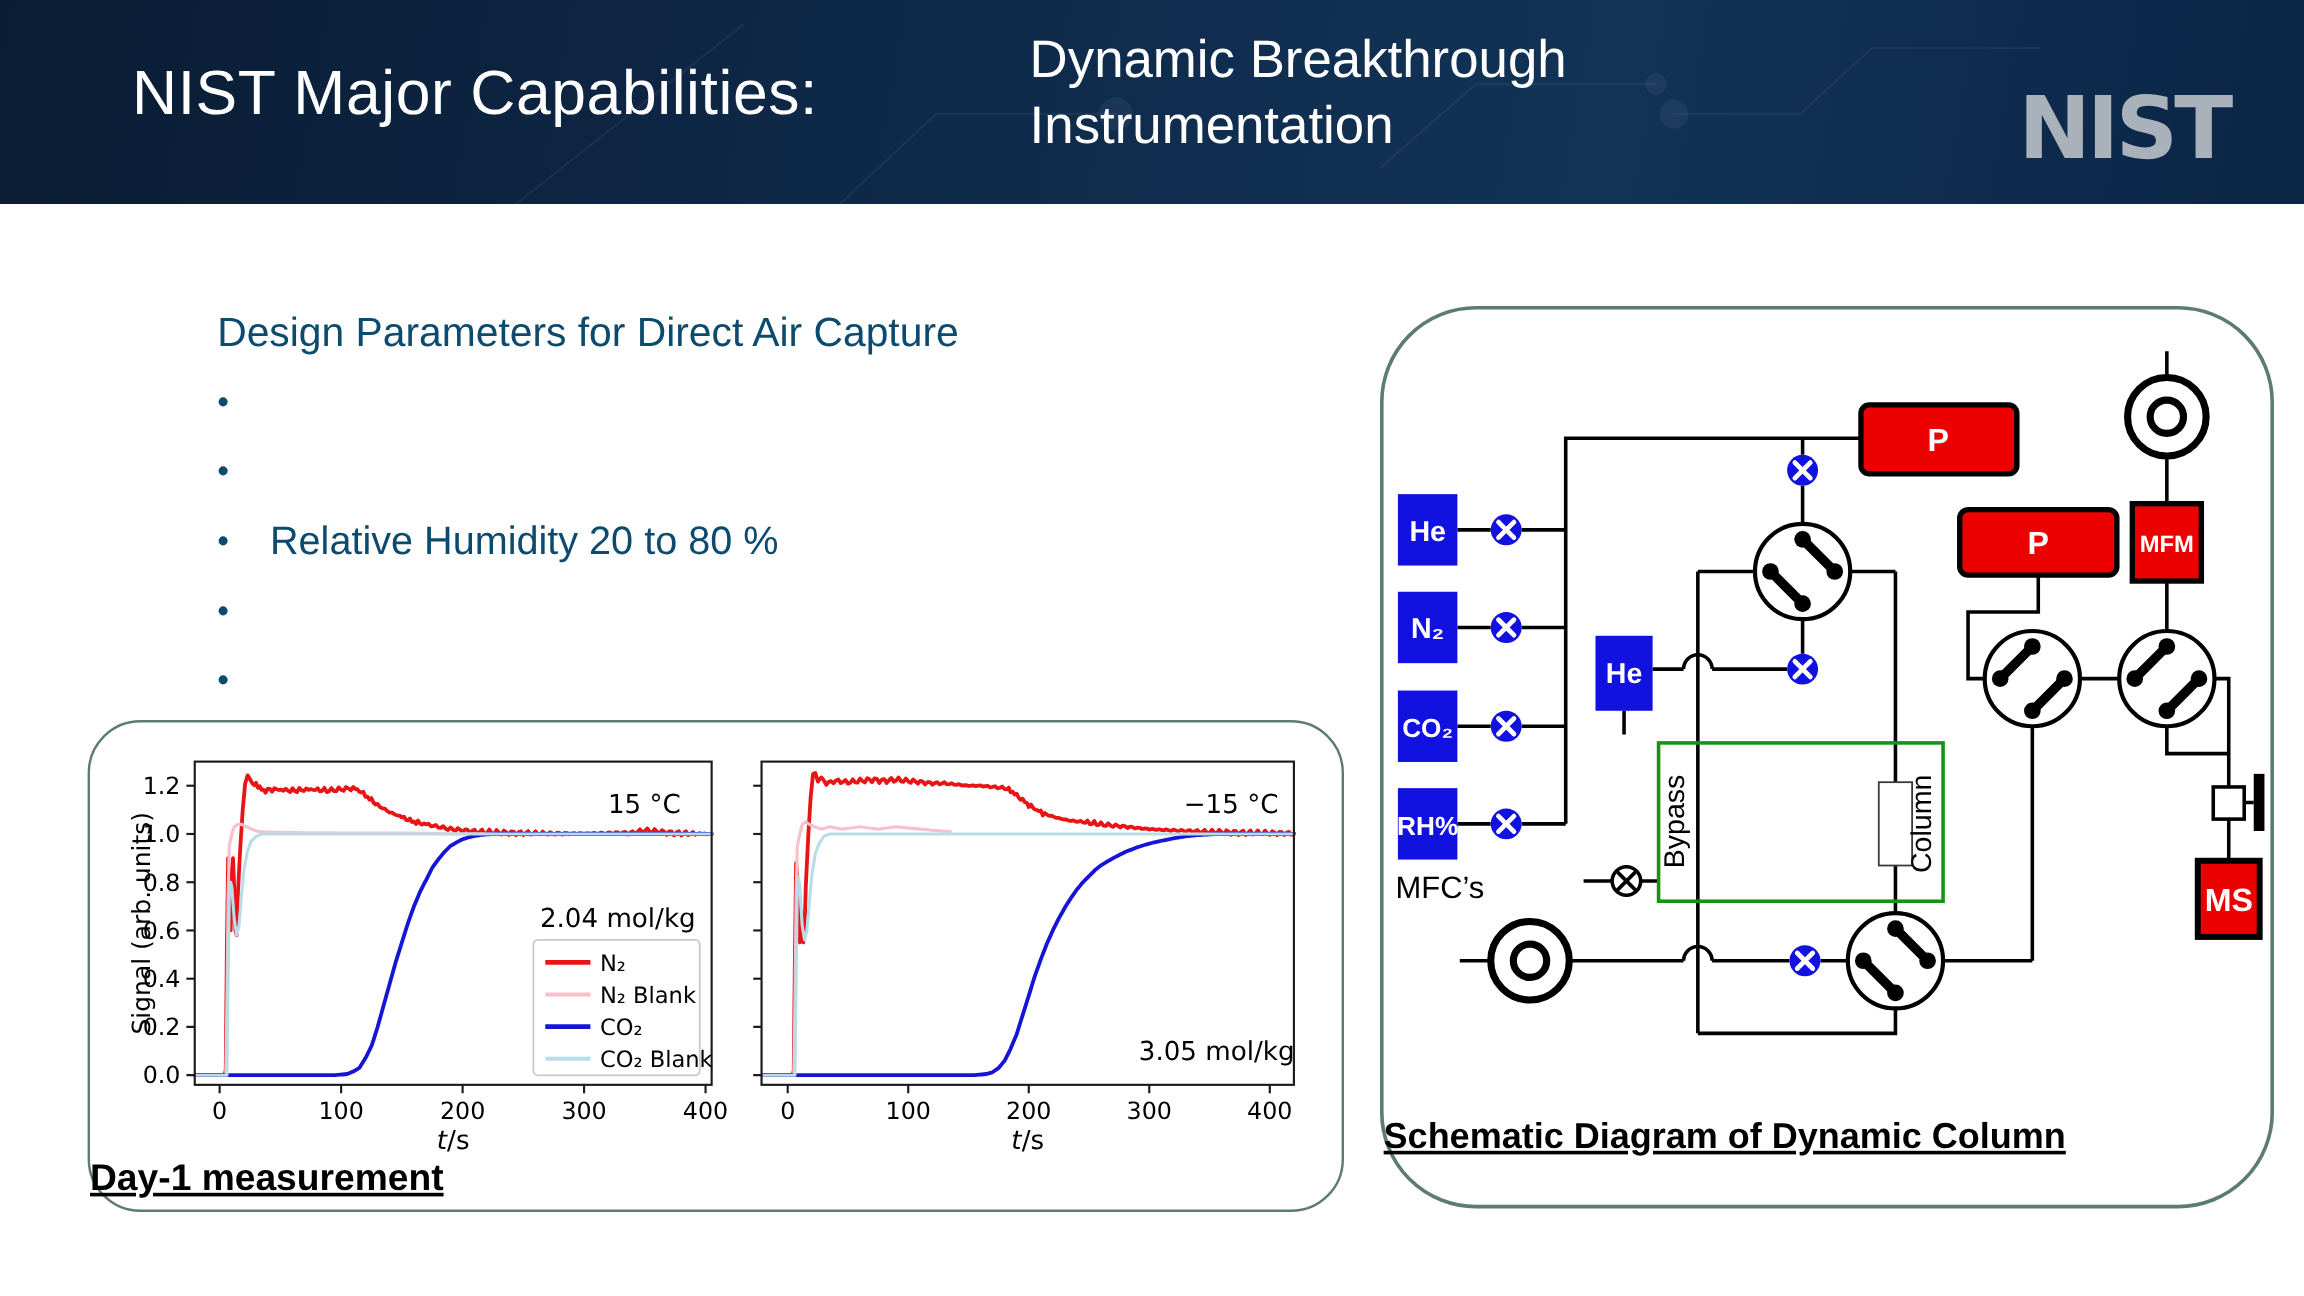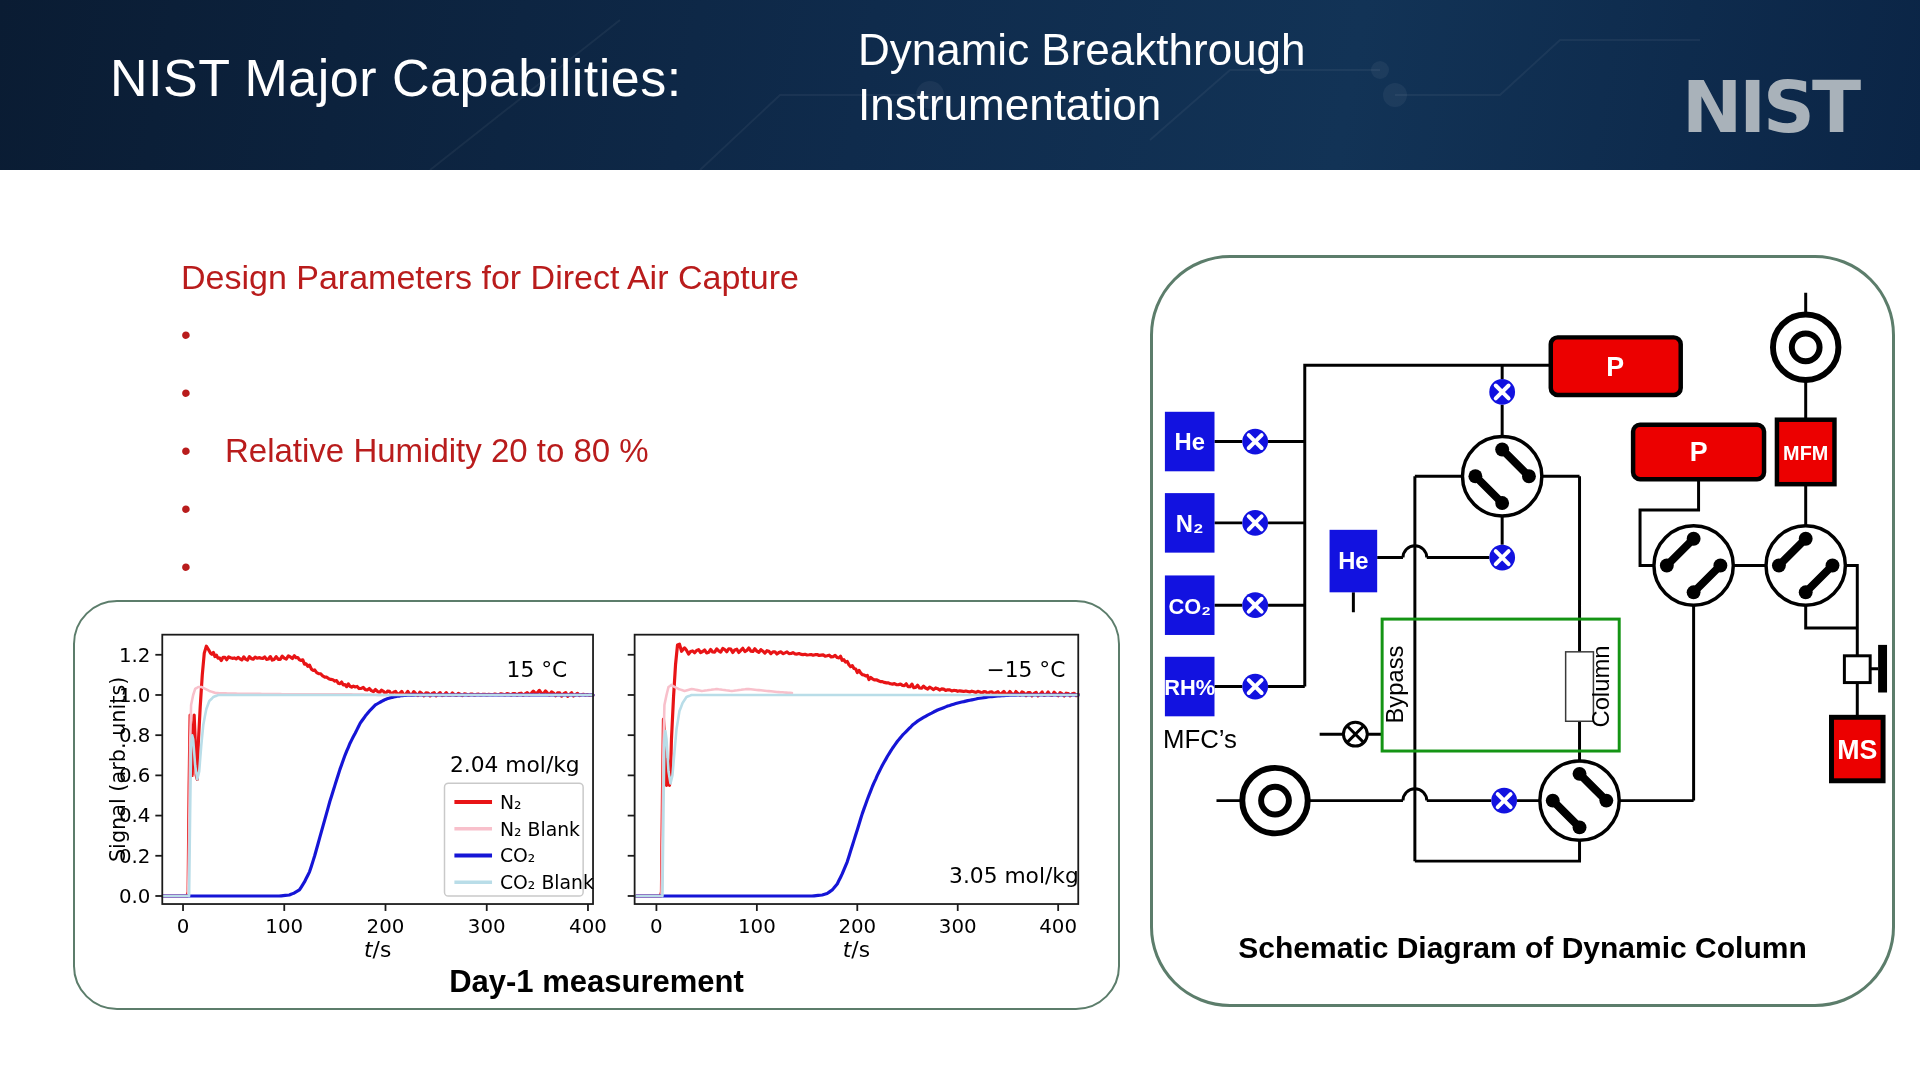--- a/index.html
+++ b/index.html
@@ -9,30 +9,30 @@
 
   
   #header { position:absolute; left:0; top:0; width:1920px; height:170px;
     background:linear-gradient(100deg,#0a1c33 0%,#0f2b4c 45%,#123356 70%,#0b2546 100%); }
   #header .decor { position:absolute; left:0; top:0; width:100%; height:100%; }
   #hdr-title { position:absolute; left:110px; top:48px; font-size:52px; color:#ffffff; letter-spacing:.5px; }
   #hdr-sub { position:absolute; left:858px; top:22px; font-size:44px; line-height:55px; color:#ffffff; }
   #nist-logo { position:absolute; left:1682px; top:68px; width:185px; height:84px; }
 
   
-  #params { position:absolute; left:181px; top:248px; width:900px; color:#b91c1c; }
+  #params { position:absolute; left:181px; top:248px; width:900px; color:#0c4a6e; }
   #params .heading { font-size:34px; line-height:58px; }
   #params .row { display:flex; font-size:33px; line-height:58px; }
   #params .blt { width:44px; font-size:28px; }
 
   
   .panel { position:absolute; background:#fff; border:3px solid #5c7d6b; }
   #charts-panel { left:73px; top:600px; width:1047px; height:410px; border-radius:44px; border-width:2.5px; }
   #schem-panel { left:1150px; top:255px; width:745px; height:752px; border-radius:80px; }
-  .caption { position:absolute; width:100%; text-align:center; font-weight:bold; color:#000; }
+  .caption { position:absolute; width:100%; text-align:left; font-weight:bold; color:#000;text-decoration:underline; }
   #charts-caption { bottom:8px; font-size:31px; }
   #schem-caption { bottom:34px; font-size:30px; line-height:44px; }
   svg text { font-family:"DejaVu Sans","Liberation Sans",sans-serif; }
   #schem-svg text { font-family:"Liberation Sans","DejaVu Sans",sans-serif; }
 </style>
 </head>
 <body>
 
 <div id="slide">
 

